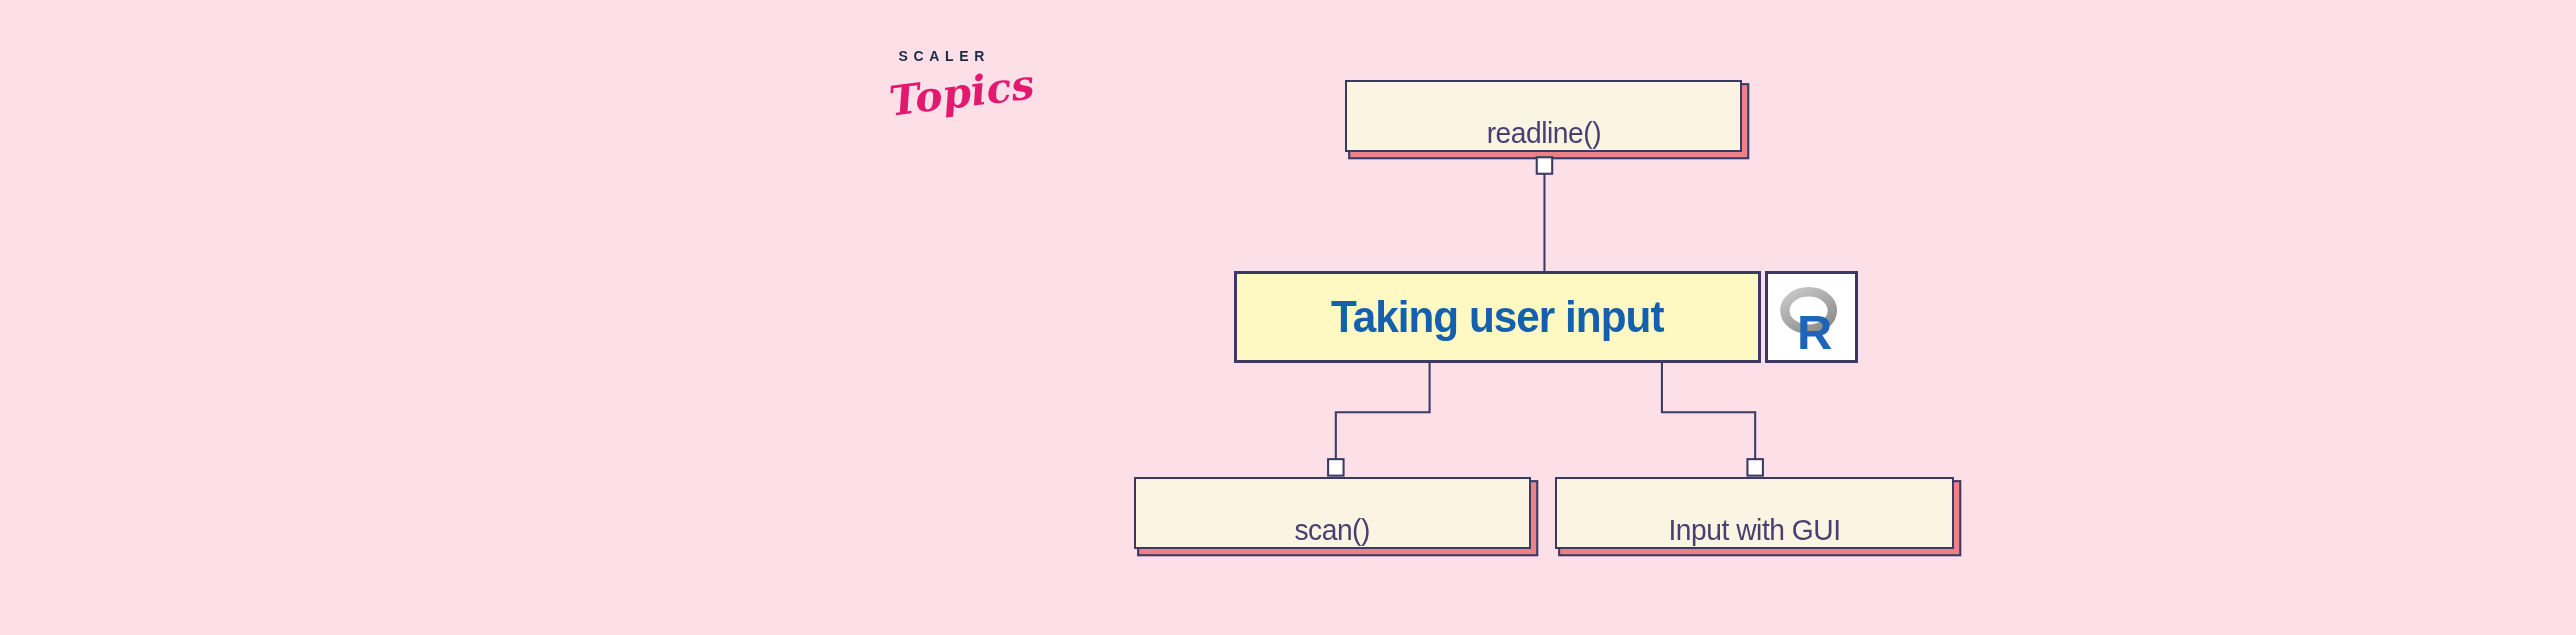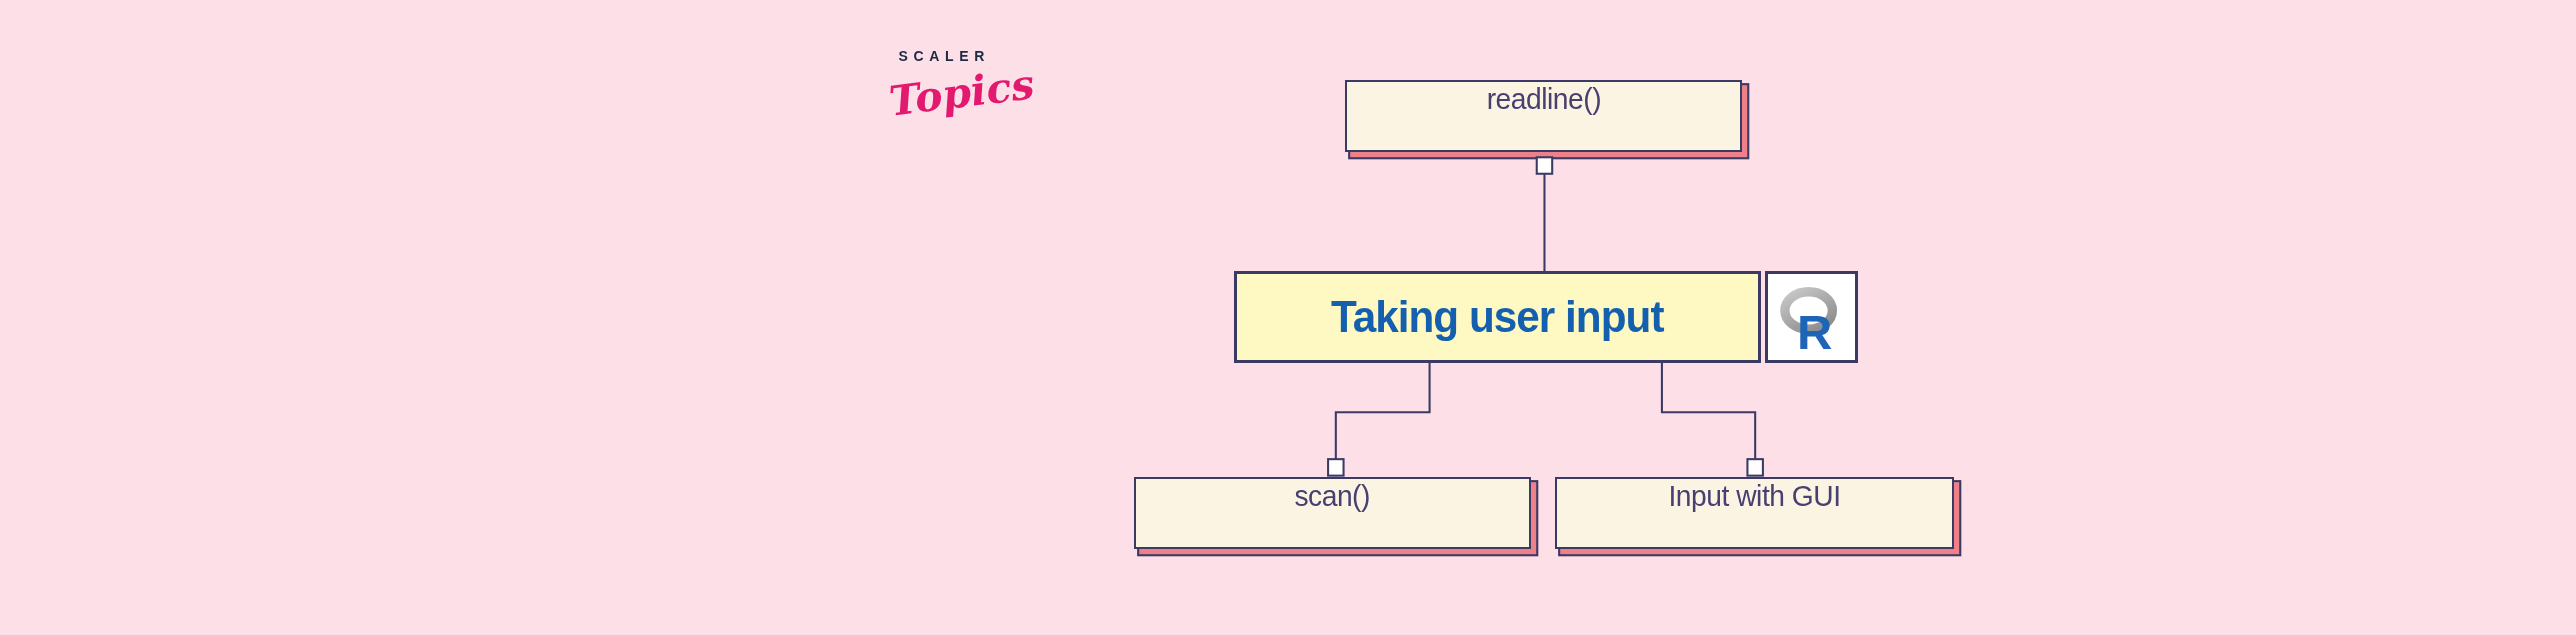--- a/index.html
+++ b/index.html
@@ -50,21 +50,21 @@
   }
 
   
   .node {
     position: absolute;
     box-sizing: border-box;
     background: #fcf4e3;
     border: 2.6px solid #3b3a64;
     box-shadow: 5.2px 5.2px 0 0 #ee8087, 5.2px 5.2px 0 2.1px #3b3a64;
     display: flex;
-    align-items: flex-start;
+    align-items: flex-end;
     justify-content: center;
     z-index: 1;
   }
   .node .node-label {
     font-size: 30px;
     letter-spacing: -0.5px;
     color: #474070;
     transform: scaleX(0.94);
     white-space: nowrap;
   }

